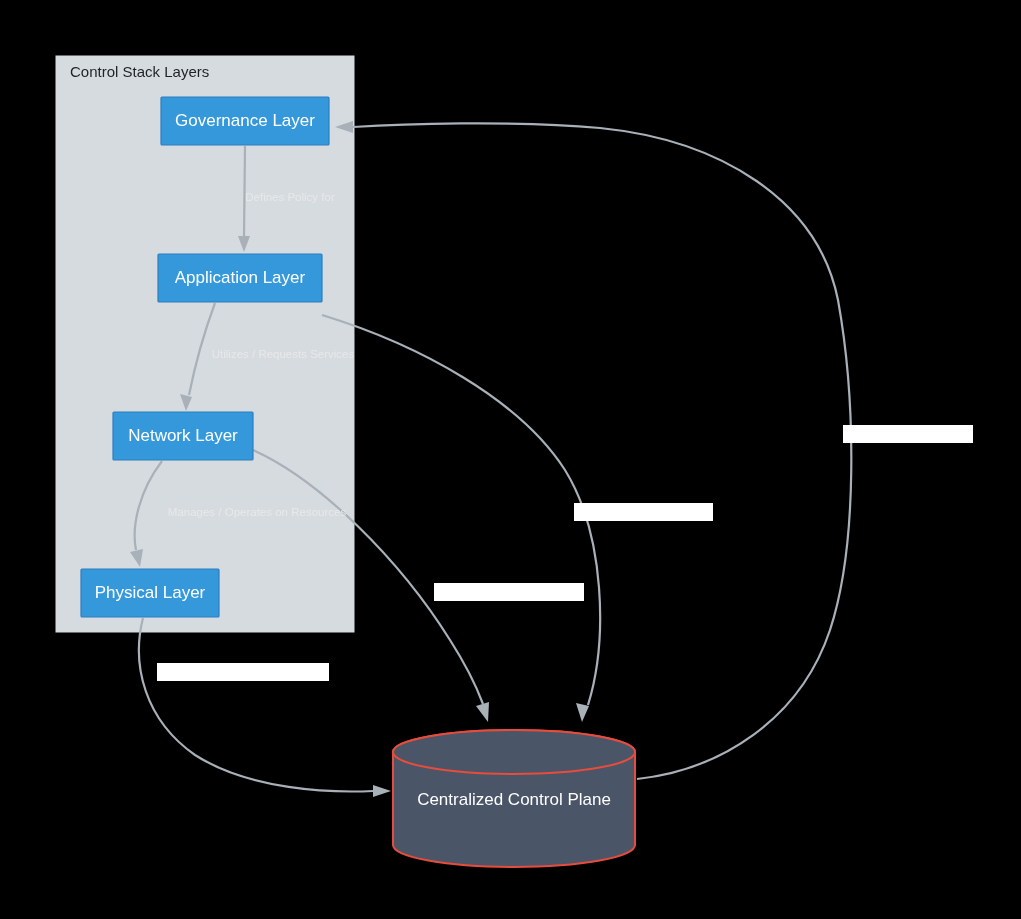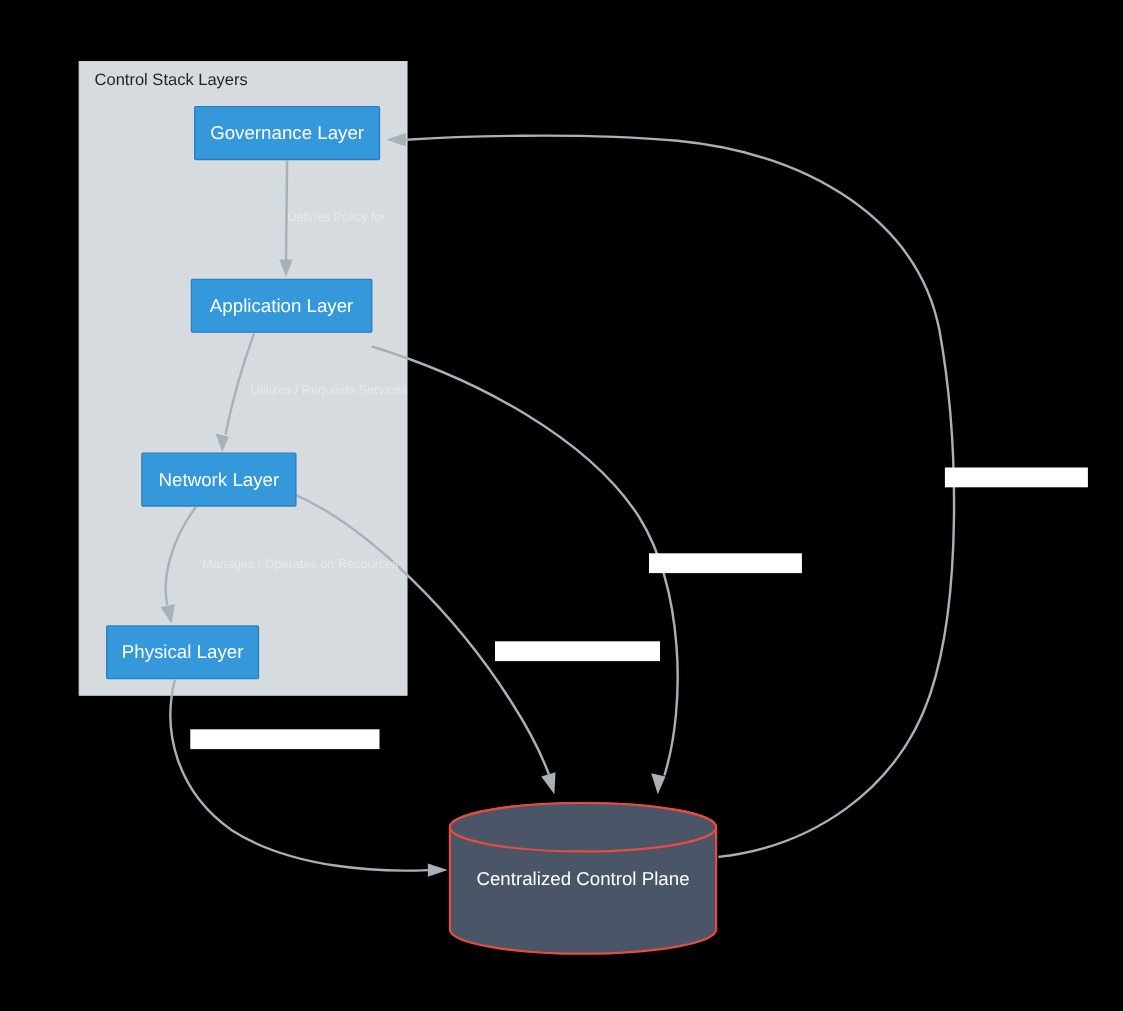--- a/index.html
+++ b/index.html
@@ -10,21 +10,21 @@
   }
   body {
     width: 1021px;
     height: 919px;
     overflow: hidden;
     font-family: "Liberation Sans", sans-serif;
     position: relative;
   }
   #diagram-root {
     position: absolute;
-    left: 16px; top: 0;
+    left: 0; top: 0;
     width: 963px;
     height: 919px;
     text-align: center;
   }
   svg#diagram-svg {
     position: absolute;
     left: 0; top: 0;
     width: 1021px;
     height: 919px;
     display: block;

